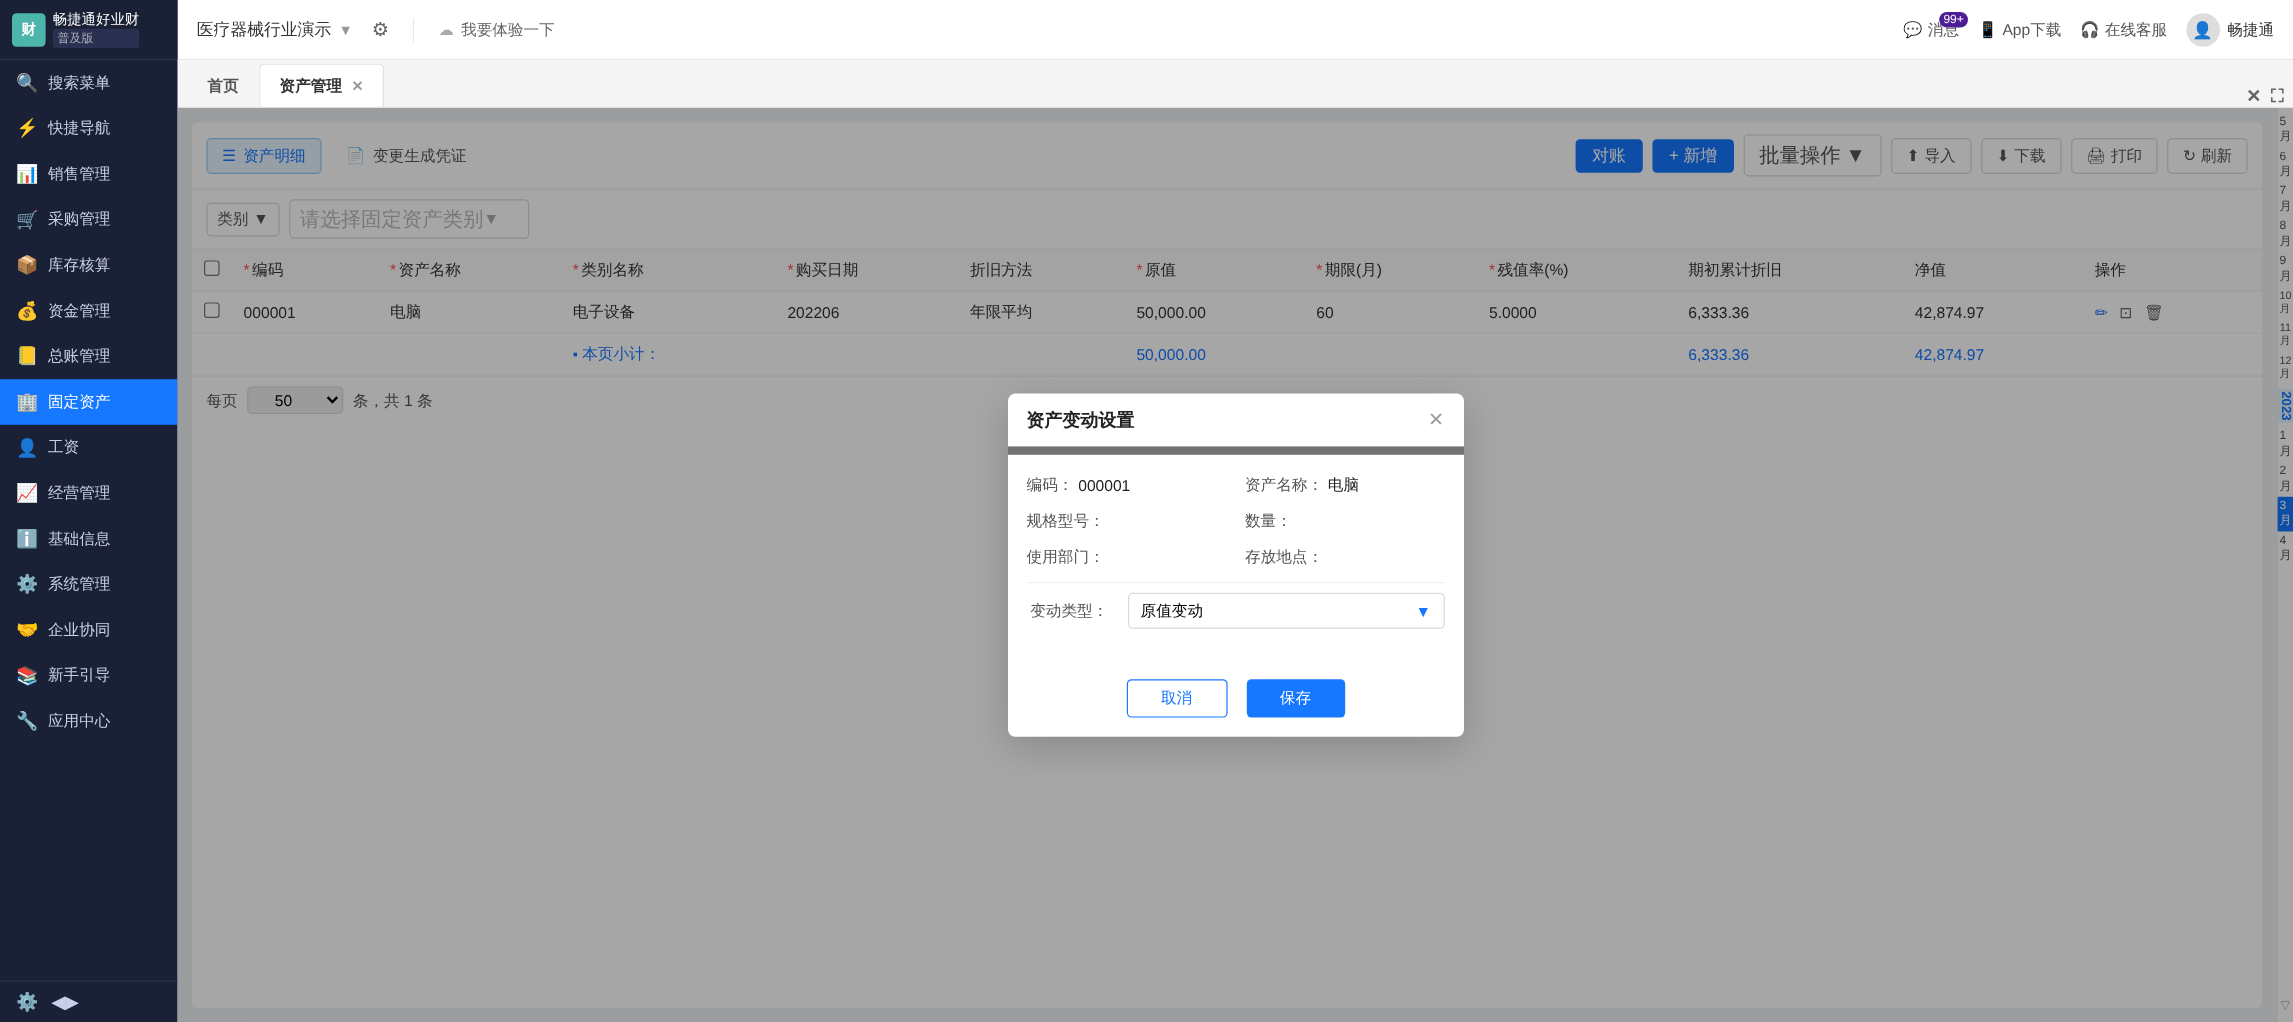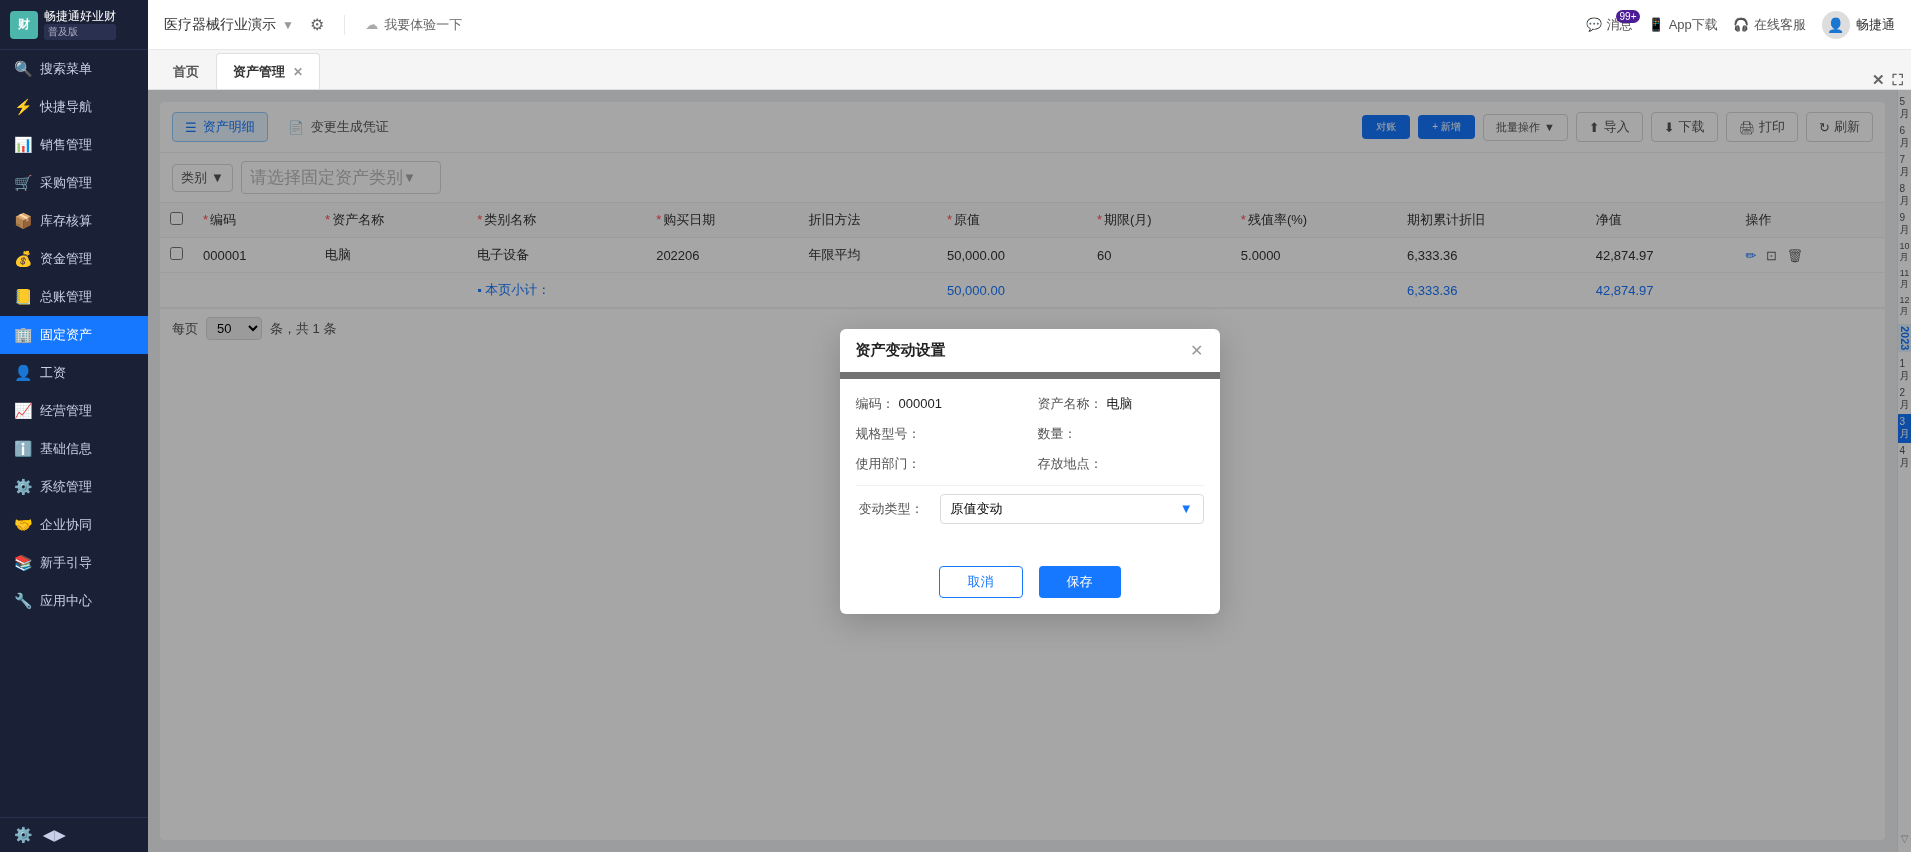--- a/index.html
+++ b/index.html
@@ -49,44 +49,44 @@
     
     .content { flex: 1; display: flex; background: #f0f2f5; overflow: hidden; position: relative; }
     .page-content { flex: 1; padding: 12px; overflow: auto; }
 
     
     .fa-page { background: #fff; border-radius: 4px; min-height: 100%; padding: 0; }
     .fa-toolbar { display: flex; align-items: center; padding: 10px 12px; gap: 8px; border-bottom: 1px solid #f0f0f0; }
     .fa-tab-btn { display: flex; align-items: center; gap: 6px; padding: 5px 12px; border-radius: 4px; cursor: pointer; font-size: 13px; color: #555; border: 1px solid transparent; }
     .fa-tab-btn.active { background: #e6f4ff; color: #1677ff; border-color: #91caff; }
     .fa-actions { margin-left: auto; display: flex; align-items: center; gap: 8px; }
-    .btn-primary { background: #1677ff; color: white; border: none; padding: 5px 14px; border-radius: 4px; cursor: pointer; font-size: 10px; display: flex; align-items: center; gap: 4px; }
+    .btn-primary { background: #1677ff; color: white; border: none; padding: 5px 14px; border-radius: 4px; cursor: pointer; font-size: 14px; display: flex; align-items: center; gap: 4px; }
     .btn-default { background: #fff; color: #555; border: 1px solid #d9d9d9; padding: 5px 12px; border-radius: 4px; cursor: pointer; font-size: 13px; display: flex; align-items: center; gap: 4px; }
-    .btn-batch { background: #fff; color: #555; border: 1px solid #d9d9d9; padding: 5px 12px; border-radius: 4px; cursor: pointer; font-size: 11px; display: flex; align-items: center; gap: 4px; }
+    .btn-batch { background: #fff; color: #555; border: 1px solid #d9d9d9; padding: 5px 12px; border-radius: 4px; cursor: pointer; font-size: 17px; display: flex; align-items: center; gap: 4px; }
     .fa-filter { display: flex; align-items: center; padding: 8px 12px; gap: 8px; border-bottom: 1px solid #f0f0f0; }
     .filter-select { display: flex; align-items: center; gap: 4px; border: 1px solid #d9d9d9; border-radius: 4px; padding: 4px 8px; cursor: pointer; font-size: 13px; color: #555; background: #fff; }
     .filter-select2 { border: 1px solid #d9d9d9; border-radius: 4px; padding: 4px 24px 4px 8px; font-size: 13px; color: #aaa; background: #fff; position: relative; min-width: 140px; display: flex; align-items: center; justify-content: space-between; }
 
     
     .fa-table { width: 100%; border-collapse: collapse; font-size: 13px; }
     .fa-table th { background: #fafafa; border-bottom: 1px solid #f0f0f0; padding: 8px 10px; text-align: left; color: #333; font-weight: 500; white-space: nowrap; }
     .fa-table th .required { color: #ff4d4f; margin-right: 2px; }
     .fa-table td { border-bottom: 1px solid #f5f5f5; padding: 8px 10px; color: #333; white-space: nowrap; }
     .fa-table .subtotal td { color: #1677ff; }
     .checkbox-cell { width: 32px; text-align: center; }
 
     
     .right-sidebar { width: 14px; background: #fff; border-left: 1px solid #e8e8e8; display: flex; flex-direction: column; align-items: center; font-size: 11px; color: #666; padding: 4px 0; overflow: hidden; }
     .cal-year { font-size: 10px; writing-mode: vertical-rl; color: #333; margin: 4px 0; }
     .cal-month { padding: 2px; cursor: pointer; color: #555; font-size: 10px; }
     .cal-month.active { background: #1677ff; color: white; border-radius: 2px; padding: 2px 3px; }
 
     
     .fa-pagination { display: flex; align-items: center; padding: 8px 12px; gap: 8px; border-top: 1px solid #f0f0f0; font-size: 13px; color: #555; }
-    .pagination-select { border: 1px solid #d9d9d9; border-radius: 4px; padding: 2px 6px; font-size: 13px; }
+    .pagination-select { border: 1px solid #d9d9d9; border-radius: 4px; padding: 2px 18px; font-size: 13px; }
 
     
     .overlay { position: absolute; inset: 0; background: rgba(0,0,0,0.35); z-index: 100; display: flex; align-items: center; justify-content: center; }
 
     
     .dialog { background: #fff; border-radius: 6px; width: 380px; box-shadow: 0 8px 32px rgba(0,0,0,0.18); overflow: hidden; }
     .dialog-header { display: flex; align-items: center; justify-content: space-between; padding: 12px 16px; border-bottom: 7px solid #737373; }
     .dialog-title { font-size: 15px; font-weight: 600; color: #222; }
     .dialog-close { color: #999; cursor: pointer; font-size: 16px; }
     .dialog-body { padding: 16px; }

